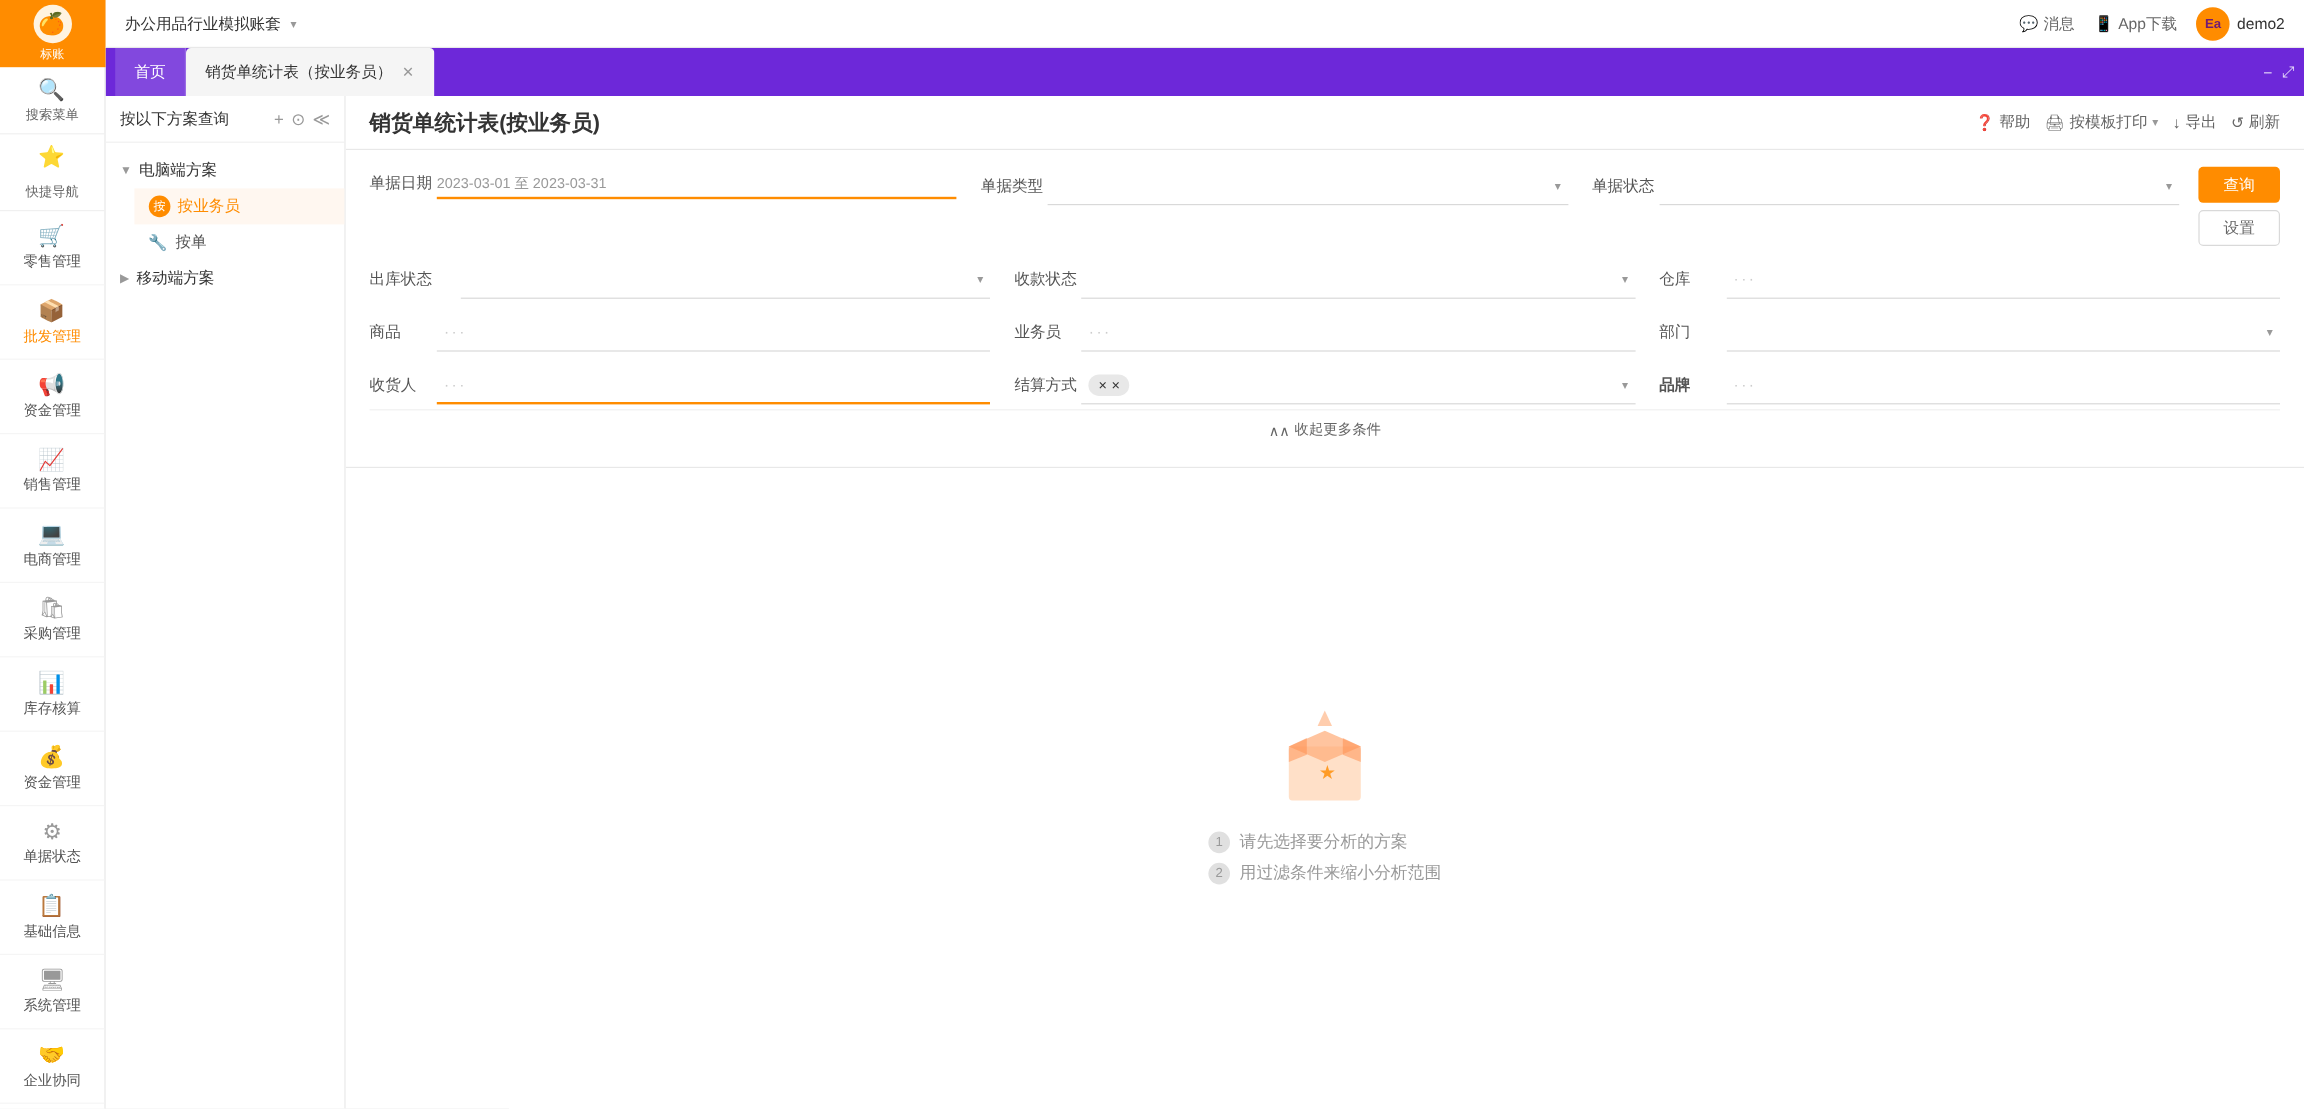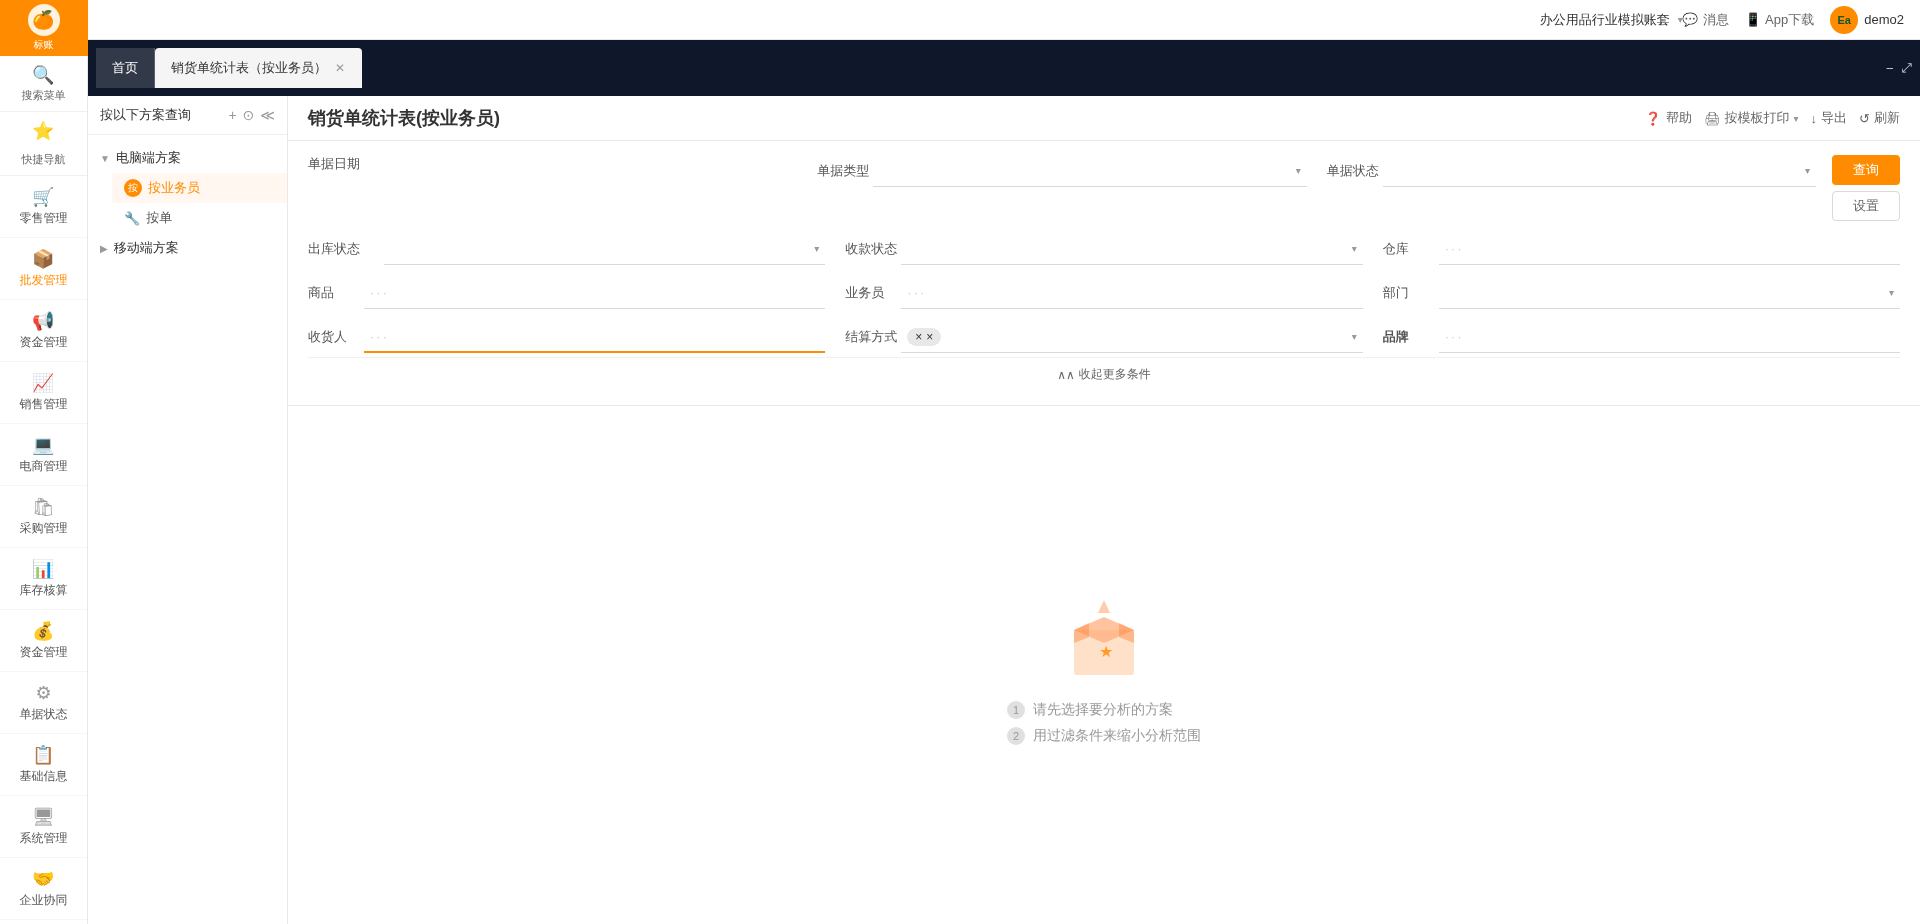--- a/index.html
+++ b/index.html
@@ -18,32 +18,32 @@
     .sidebar-item { width: 100%; display: flex; flex-direction: column; align-items: center; padding: 10px 0; cursor: pointer; border-bottom: 1px solid #f5f5f5; }
     .sidebar-item .item-icon { font-size: 18px; color: #999; }
     .sidebar-item .item-label { font-size: 12px; color: #555; margin-top: 2px; }
     .sidebar-item.active .item-label { color: #ff8c00; }
     .sidebar-item.active .item-icon { color: #ff8c00; }
 
     
     .main { flex: 1; display: flex; flex-direction: column; overflow: hidden; }
 
     
-    .top-header { height: 40px; background: #fff; border-bottom: 1px solid #e8e8e8; display: flex; align-items: center; padding: 0 16px; justify-content: flex-end; flex-shrink: 0; }
+    .top-header { height: 40px; background: #fff; border-bottom: 1px solid #e8e8e8; display: flex; align-items: center; padding: 0 16px; justify-content: space-between; flex-shrink: 0; }
     .top-header-left { display: flex; align-items: center; gap: 8px; color: #666; font-size: 13px; }
     .top-header-left .app-name { color: #333; }
     .top-header-left .dropdown-icon { color: #999; font-size: 10px; }
     .top-header-right { display: flex; align-items: center; gap: 16px; }
     .top-header-right .msg-btn { display: flex; align-items: center; gap: 4px; color: #666; cursor: pointer; font-size: 13px; }
     .top-header-right .app-btn { display: flex; align-items: center; gap: 4px; color: #666; cursor: pointer; font-size: 13px; }
     .top-header-right .user-btn { display: flex; align-items: center; gap: 6px; color: #333; cursor: pointer; }
-    .avatar { width: 28px; height: 28px; border-radius: 50%; background: #ff8c00; display: flex; align-items: center; justify-content: center; color: #14532d; font-size: 12px; overflow: hidden; }
-
-    
-    .tab-bar { height: 56px; background: #0f172a; display: flex; align-items: center; padding: 0 0 0 8px; flex-shrink: 0; gap: 0; }
+    .avatar { width: 28px; height: 28px; border-radius: 50%; background: #ff8c00; display: flex; align-items: center; justify-content: center; color: #701a75; font-size: 12px; overflow: hidden; }
+
+    
+    .tab-bar { height: 40px; background: #6d28d9; display: flex; align-items: center; padding: 0 0 0 8px; flex-shrink: 0; gap: 0; }
     .tab { height: 40px; display: flex; align-items: center; padding: 0 16px; cursor: pointer; font-size: 13px; color: rgba(255,255,255,0.8); border-right: 1px solid rgba(255,255,255,0.2); }
     .tab.home { color: #fff; background: rgba(255,255,255,0.15); }
     .tab.active { background: #f5f5f5; color: #333; border-radius: 4px 4px 0 0; }
     .tab .tab-close { margin-left: 8px; color: #999; font-size: 12px; cursor: pointer; }
     .tab-expand { margin-left: auto; margin-right: 8px; color: rgba(255,255,255,0.8); cursor: pointer; display: flex; align-items: center; gap: 8px; }
 
     
     .content { flex: 1; display: flex; overflow: hidden; background: #f5f5f5; }
 
     
@@ -270,20 +270,21 @@
           </div>
         </div>
       </div>
 
       <div class="filter-area">
 
         <div style="display:flex;align-items:flex-start;gap:0;margin-bottom:12px;">
           <div style="display:flex;align-items:center;flex:1;">
             <span class="filter-label" style="min-width:56px;">单据日期</span>
             <div style="display:flex;flex-direction:column;flex:1;">
+              <div style="border-bottom:2px solid #ff8c00;padding:2px 0;font-size:12px;color:#999;margin-top:4px;">2023-03-01 至 2023-03-31</div>
             </div>
           </div>
           <div style="display:flex;align-items:center;flex:1;margin-left:20px;">
             <span class="filter-label" style="min-width:56px;">单据类型</span>
             <div class="filter-input" style="flex:1;border-bottom:1px solid #d9d9d9;padding:6px 6px;min-height:32px;">
               <span style="margin-left:auto;color:#999;font-size:10px;">▾</span>
             </div>
           </div>
           <div style="display:flex;align-items:center;flex:1;margin-left:20px;">
             <span class="filter-label" style="min-width:56px;">单据状态</span>

